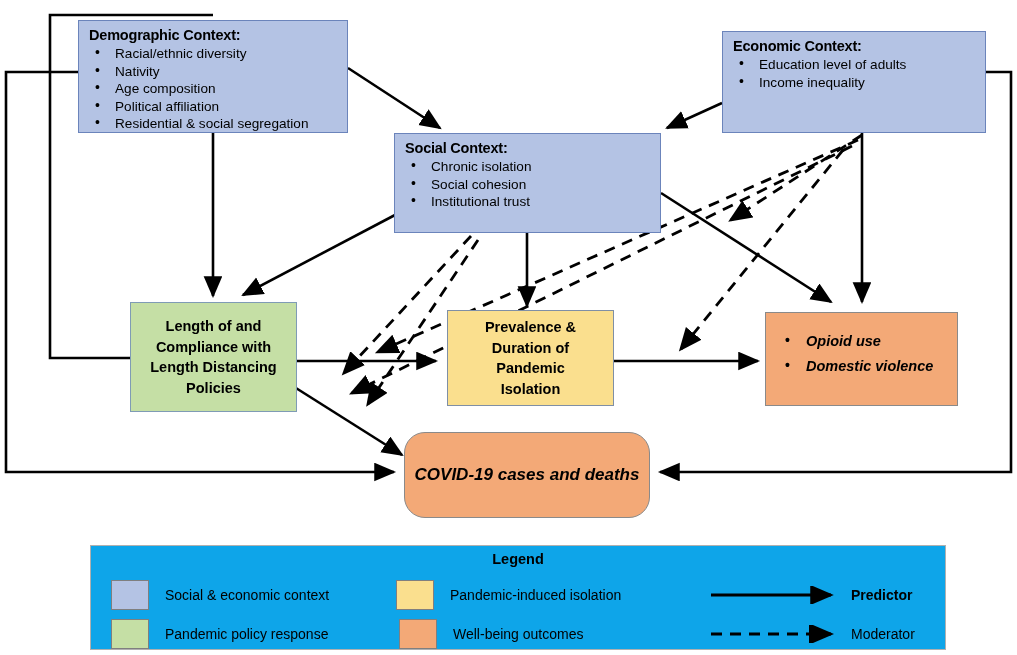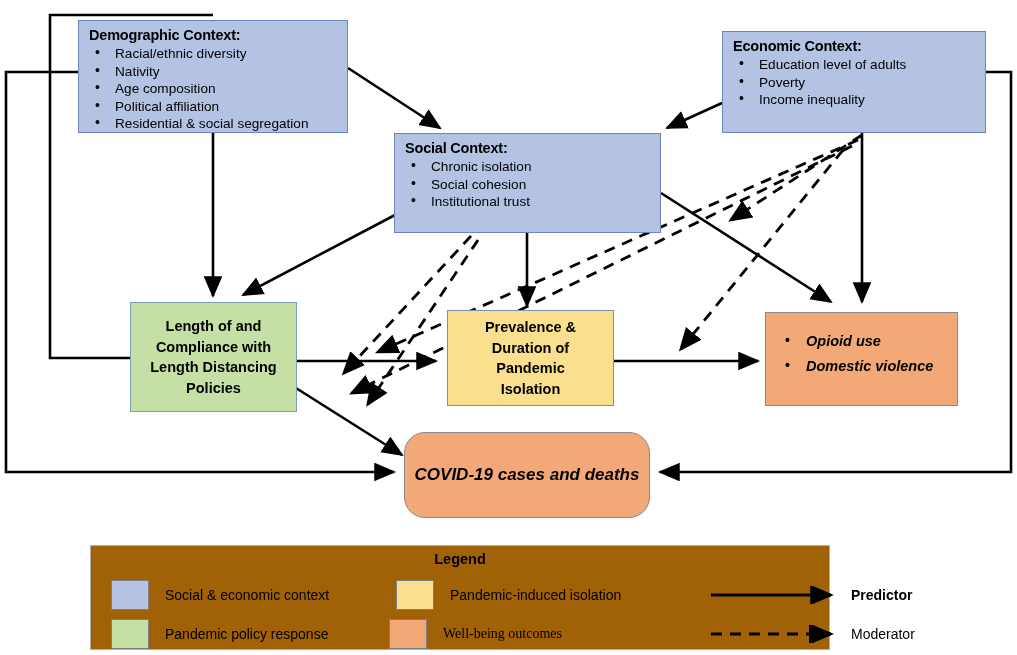--- a/index.html
+++ b/index.html
@@ -14,22 +14,22 @@
   .ctx-title{font-weight:bold;font-size:14.5px;color:#000;padding:6px 0 2px 10px;letter-spacing:-0.2px;}
   ul.bullets{list-style:none;margin:0;padding:0 0 0 10px;}
   ul.bullets li{font-size:13.6px;color:#000;line-height:17.6px;position:relative;padding-left:26px;white-space:nowrap;}
   ul.bullets li:before{content:"\2022";position:absolute;left:6px;top:-1px;font-size:14px;}
   ul.bullets.ital li{font-style:italic;font-weight:600;font-size:14.5px;line-height:25px;padding-left:30px;}
   ul.bullets.ital li:before{left:9px;font-style:normal;font-weight:700;}
   .centered{height:100%;display:flex;align-items:center;justify-content:center;text-align:center;}
   .centered span{font-weight:bold;font-size:14.5px;line-height:20.5px;color:#000000;}
   .centered span.ital{font-style:italic;font-weight:bold;font-size:17px;}
   
-  #legend{position:absolute;left:90px;top:545px;width:740px;height:105px;box-sizing:border-box;
-          border:1.5px solid #b0b0b0;background:#a16207;}
+  #legend{position:absolute;left:90px;top:545px;width:856px;height:105px;box-sizing:border-box;
+          border:1.5px solid #b0b0b0;background:#0ea5e9;}
   #legend-title{text-align:center;font-weight:bold;font-size:14.5px;margin-top:5px;}
   .lrow{position:absolute;display:flex;align-items:center;}
   .swatch{width:38px;height:30px;border:1px solid #7f7f7f;box-sizing:border-box;}
   .llabel{font-size:14px;color:#000;margin-left:16px;white-space:nowrap;}
   .lkeylabel{font-size:14px;color:#000;margin-left:10px;white-space:nowrap;}
 </style>
 </head>
 <body>
 
 <div id="root">
@@ -97,21 +97,20 @@
       <li>Age composition</li>
       <li>Political affiliation</li>
       <li>Residential &amp; social segregation</li>
     </ul>
   </div>
 
   <div class="node blue" style="left:722px;top:31px;width:264px;height:102px;">
     <div class="ctx-title">Economic Context:</div>
     <ul class="bullets">
       <li>Education level of adults</li>
-      <li>Poverty</li>
       <li>Income inequality</li>
     </ul>
   </div>
 
   <div class="node blue" style="left:394px;top:133px;width:267px;height:100px;">
     <div class="ctx-title">Social Context:</div>
     <ul class="bullets">
       <li>Chronic isolation</li>
       <li>Social cohesion</li>
       <li>Institutional trust</li>
@@ -161,21 +160,21 @@
       <div class="llabel">Social &amp; economic context</div>
     </div>
     <div class="lrow" style="left:20px;top:73px;">
       <div class="swatch" style="background:#c5dfa5;"></div>
       <div class="llabel">Pandemic policy response</div>
     </div>
     <div class="lrow" style="left:305px;top:34px;">
       <div class="swatch" style="background:#fadf8e;"></div>
       <div class="llabel">Pandemic-induced isolation</div>
     </div>
-    <div class="lrow" style="left:298px;top:73px;font-family:Liberation Serif, serif;">
+    <div class="lrow" style="left:308px;top:73px;">
       <div class="swatch" style="background:#f3a977;"></div>
       <div class="llabel">Well-being outcomes</div>
     </div>
 
     <div class="lrow" style="left:618px;top:40px;font-weight:bold;">
       <svg width="132" height="18">
         <defs>
             <marker id="lah" markerWidth="9" markerHeight="9" refX="7.4" refY="3.6" orient="auto" markerUnits="strokeWidth">
           <path d="M0,0 L8.4,3.6 L0,7.2 z" fill="#000"></path>
             </marker>

